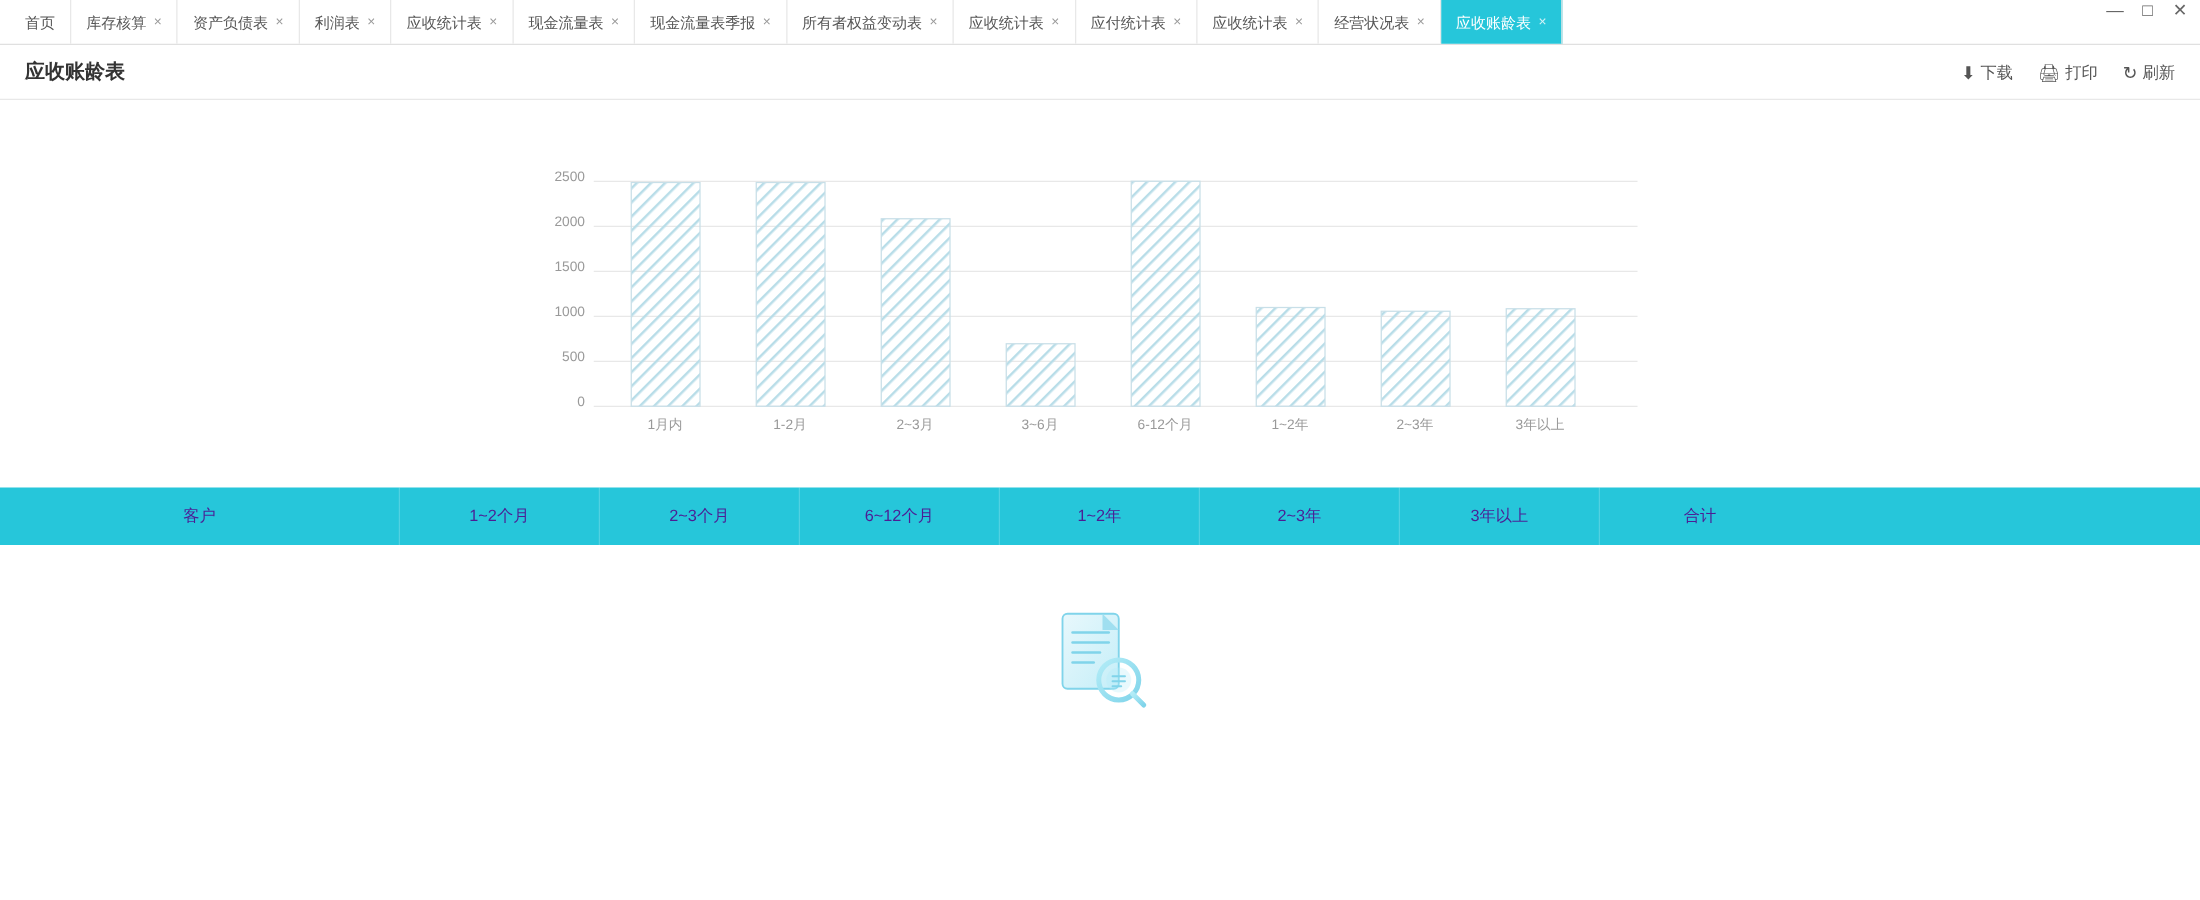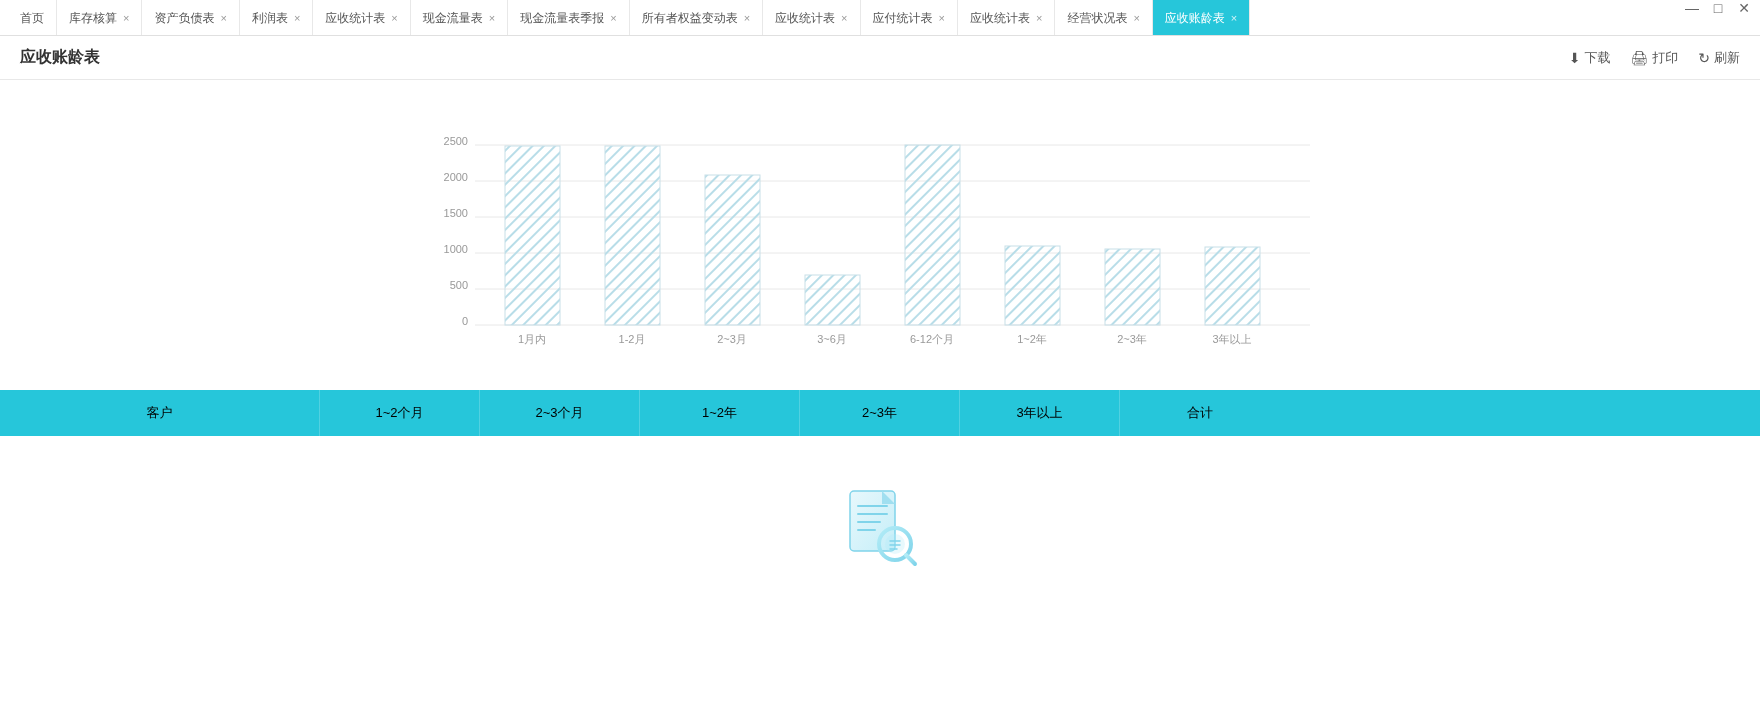--- a/index.html
+++ b/index.html
@@ -107,21 +107,21 @@
     .chart-svg {
       width: 100%;
       height: 100%;
     }
 
     
     .table-header {
       display: grid;
       grid-template-columns: 2fr 1fr 1fr 1fr 1fr 1fr 1fr 1fr 1fr 1fr;
       background: #26c6da;
-      color: #000000;
+      color: #4c1d95;
       font-size: 13px;
     }
     .table-header-cell {
       padding: 14px 8px;
       text-align: center;
       border-right: 1px solid rgba(255,255,255,0.2);
     }
     .table-header-cell:last-child { border-right: none; text-align: center; }
 
     
@@ -273,20 +273,21 @@
         <text x="702" y="243" font-size="11" fill="#999" text-anchor="middle">2~3年</text>
         <text x="802" y="243" font-size="11" fill="#999" text-anchor="middle">3年以上</text>
       </svg>
     </div>
   </div>
 
   <div class="table-header">
     <div class="table-header-cell">客户</div>
     <div class="table-header-cell">1~2个月</div>
     <div class="table-header-cell">2~3个月</div>
+    <div class="table-header-cell">6~12个月</div>
     <div class="table-header-cell">1~2年</div>
     <div class="table-header-cell">2~3年</div>
     <div class="table-header-cell">3年以上</div>
     <div class="table-header-cell">合计</div>
   </div>
 
   <div class="empty-state">
 
     <svg class="empty-icon" viewBox="0 0 100 100" xmlns="http://www.w3.org/2000/svg">
       <defs>

